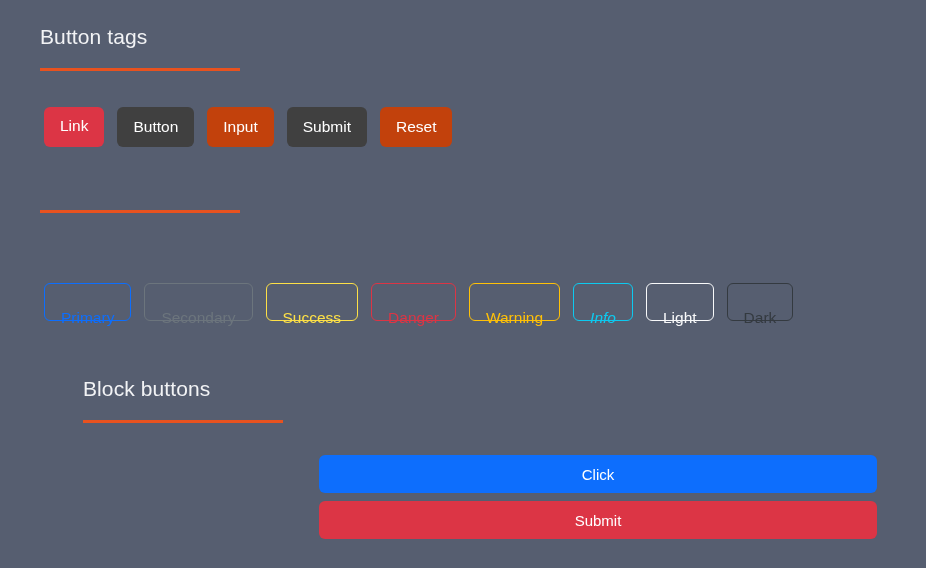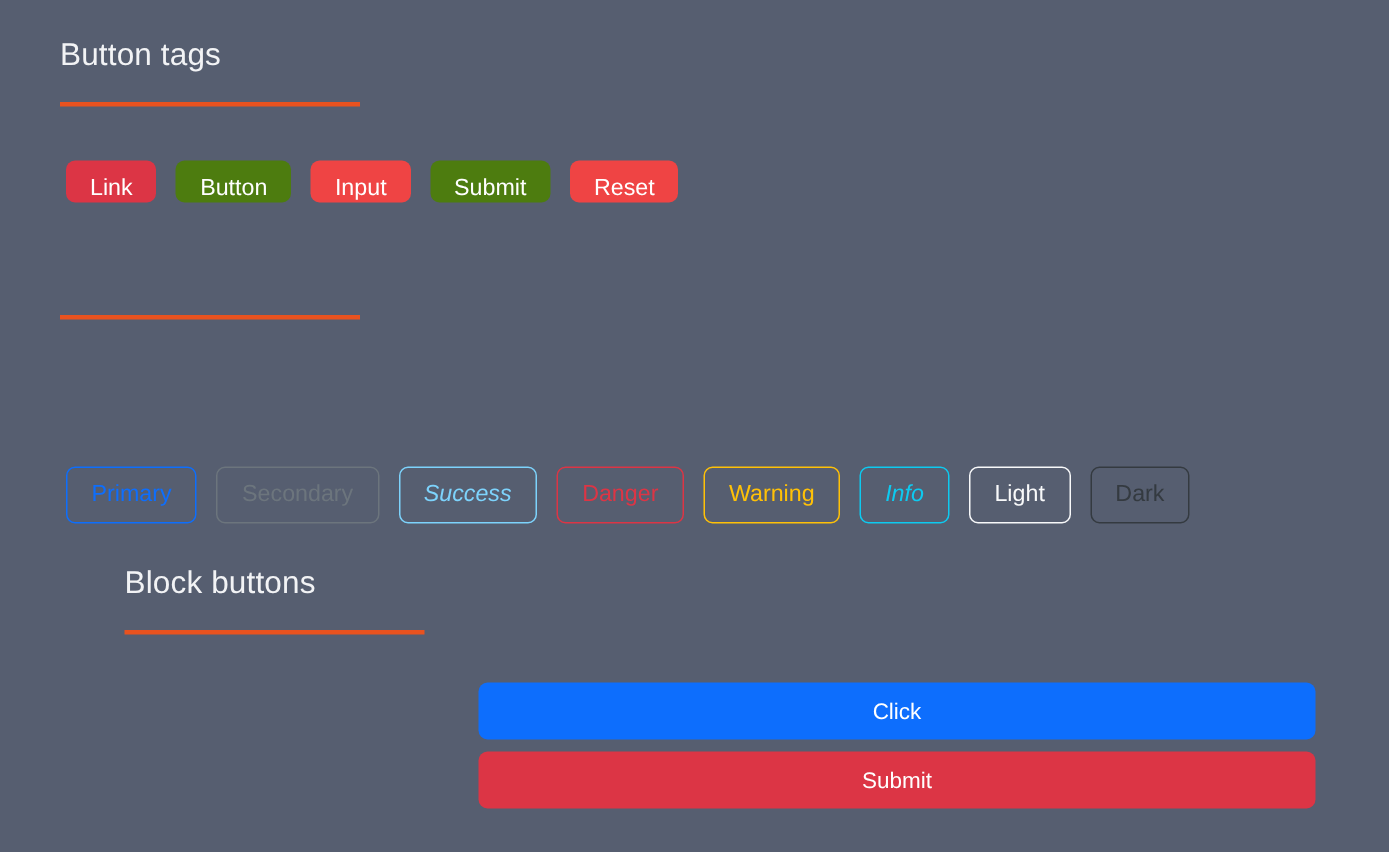--- a/index.html
+++ b/index.html
@@ -50,63 +50,62 @@
     display: flex;
     align-items: center;
     gap: 13px;
     padding-left: 44px;
   }
   .btn-tag {
     border: none;
     outline: none;
     border-radius: 6px;
     padding: 0 16px;
-    height: 28px;
+    height: 40px;
     line-height: 38px;
     font-family: "Liberation Sans", sans-serif;
     font-size: 15.5px;
     font-weight: 400;
     color: #ffffff;
     cursor: pointer;
     display: inline-block;
     text-align: center;
     text-decoration: none;
     box-sizing: border-box;
     white-space: nowrap;
   }
   .btn-tag.red   { background: #dc3545; }
-  .btn-tag.red2  { background: #ef4444; }
-  .btn-tag.blue  { background: #4d7c0f; }
+  .btn-tag.red2  { background: #c2410c; }
+  .btn-tag.blue  { background: #404040; }
 
   
   .outline-row {
     display: flex;
     align-items: center;
     gap: 13px;
     padding-left: 44px;
   }
   .btn-outline {
     background: transparent;
     border: 1px solid currentColor;
     border-radius: 6px;
-    padding: 0 16px;
+    padding: 16px 16px;
     height: 38px;
     line-height: 36px;
     font-family: "Liberation Sans", sans-serif;
     font-size: 15.5px;
     font-weight: 400;
     cursor: pointer;
     box-sizing: border-box;
     white-space: nowrap;
     text-align: center;
-    margin-top: 28px;
   }
   .btn-outline.primary   { color: #0d6efd; }
   .btn-outline.secondary { color: #6c757d; }
-  .btn-outline.success   { color: #7dd3fc; font-style: italic; }
+  .btn-outline.success   { color: #fde047; }
   .btn-outline.danger    { color: #dc3545; }
   .btn-outline.warning   { color: #ffc107; }
   .btn-outline.info      { color: #0dcaf0; font-style: italic; }
   .btn-outline.light     { color: #f8f9fa; text-align: center; }
   .btn-outline.dark      { color: #343a40; }
 
   
   .block-wrap {
     position: absolute;
     left: 319px;

